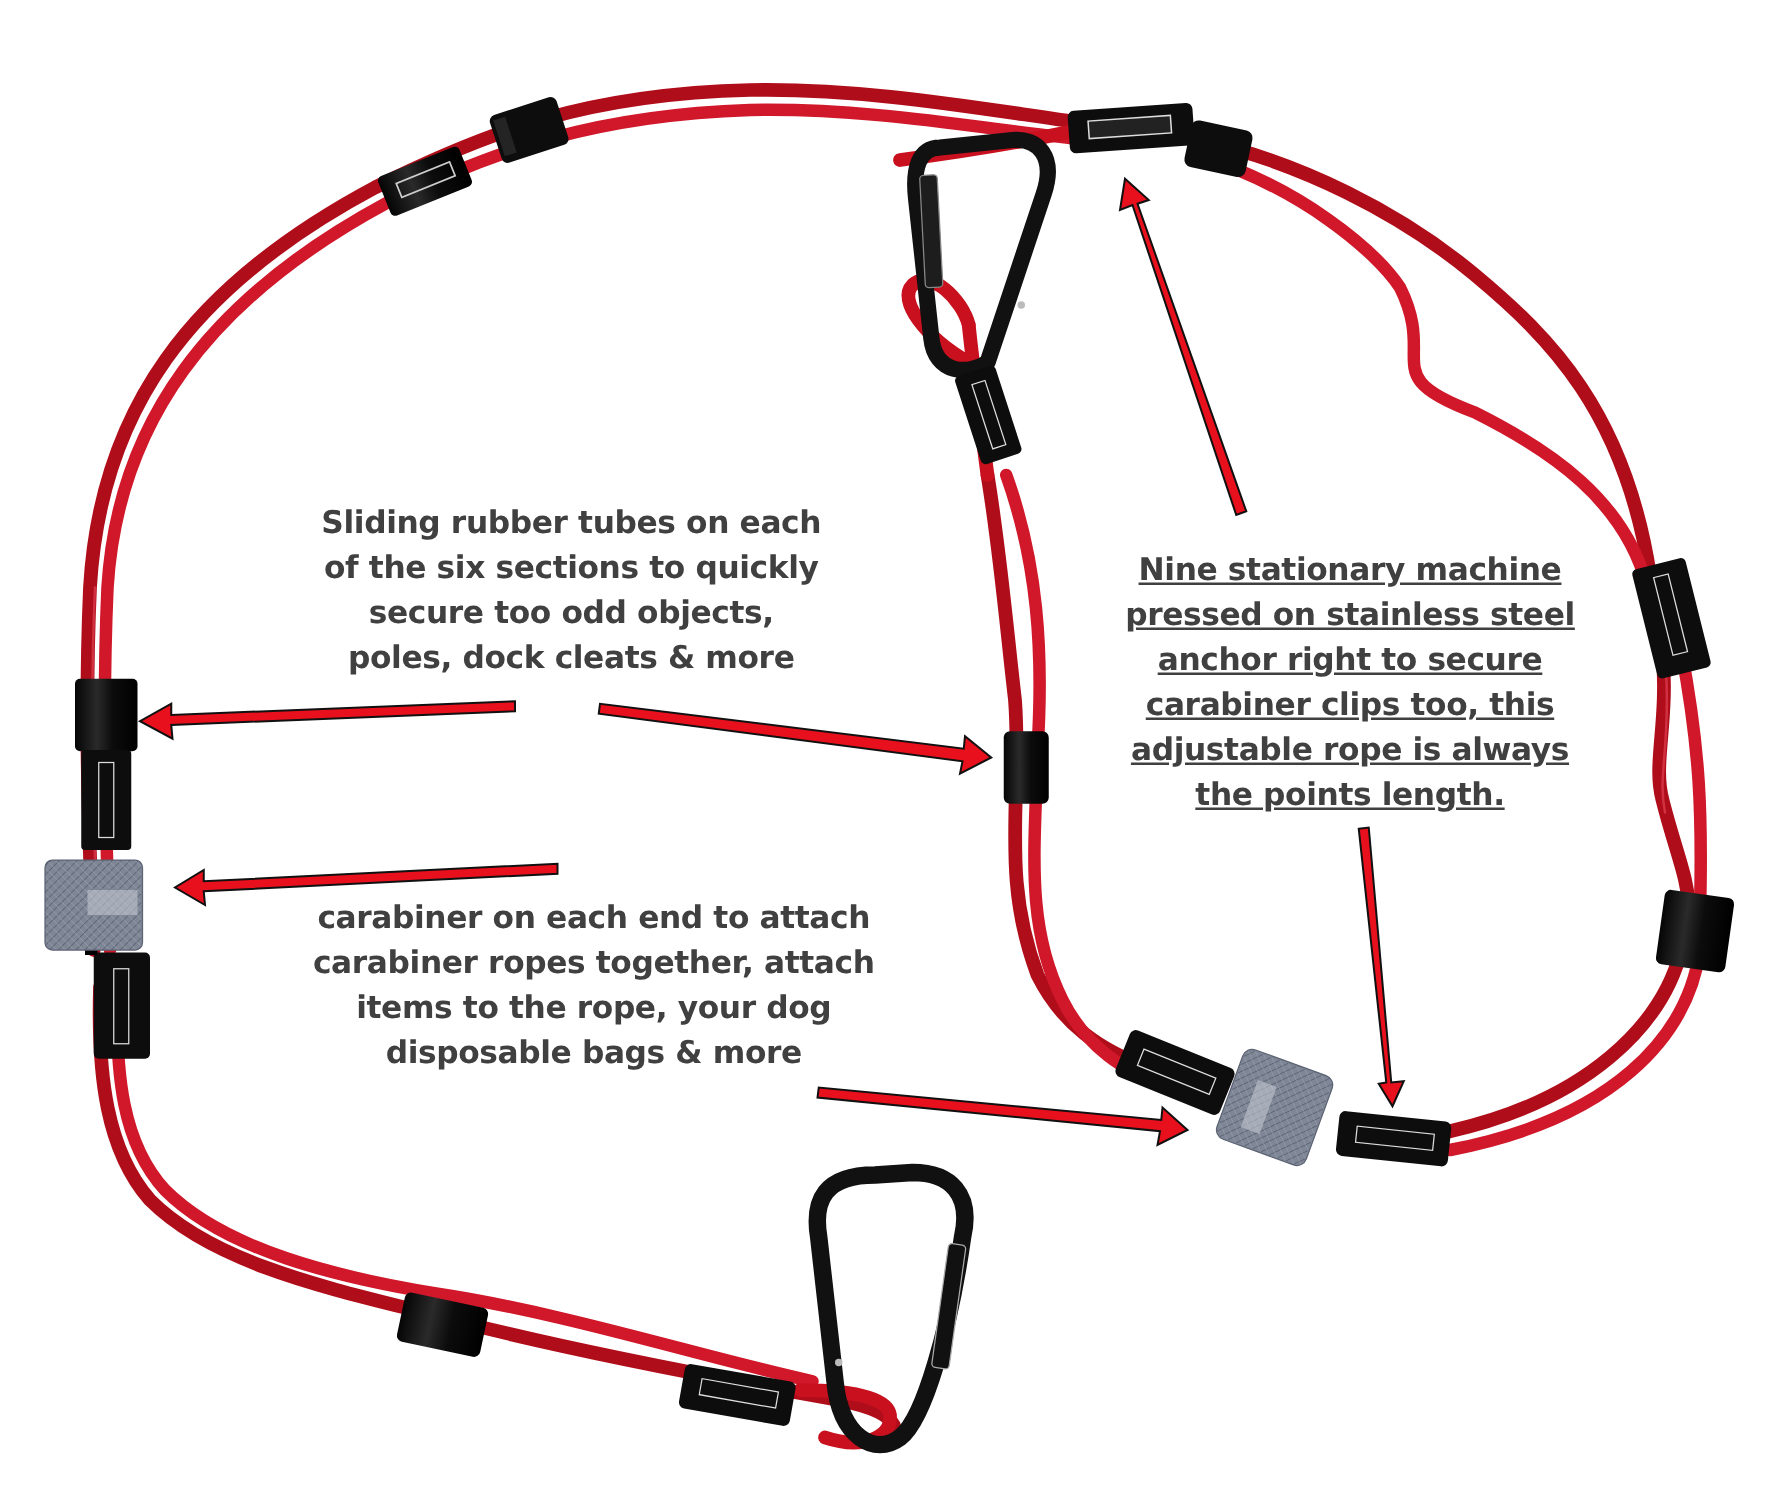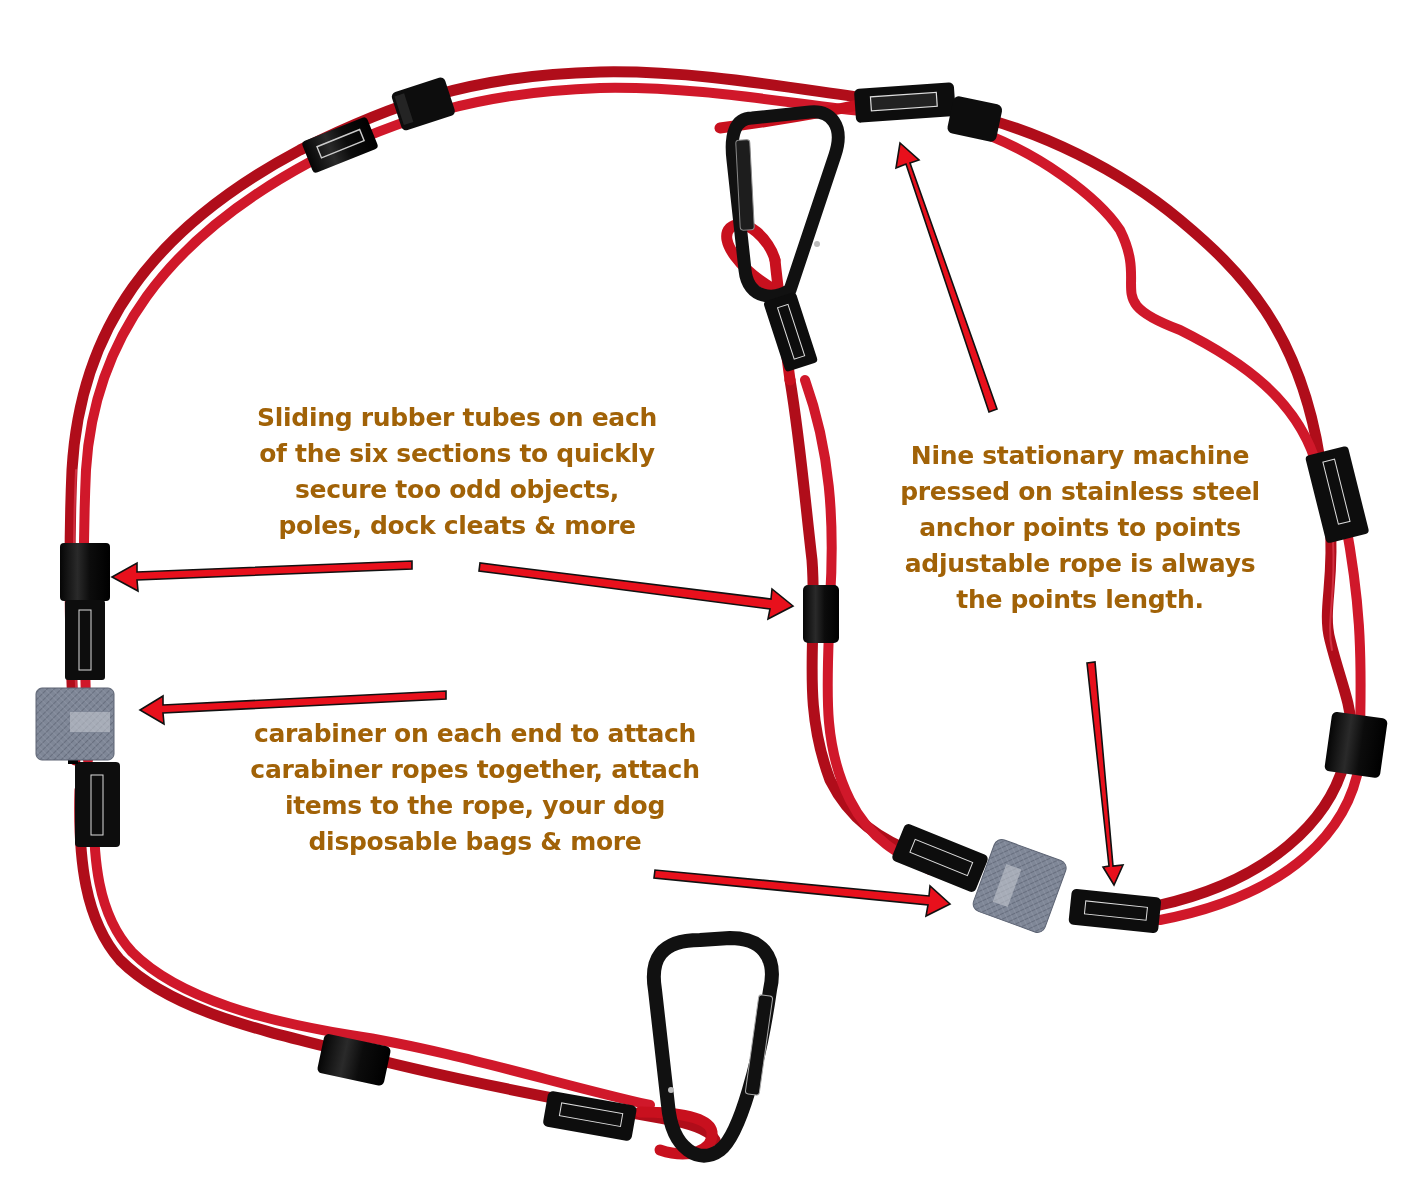--- a/index.html
+++ b/index.html
@@ -2,29 +2,29 @@
 <html><head>
   <meta charset="utf-8">
   <style>
     html, body { margin: 0; padding: 0; background: #ffffff; }
     body { width: 1426px; height: 1199px; position: relative; overflow: hidden; font-family: "DejaVu Sans", sans-serif; }
     #scene { position: absolute; left: 0; top: 0; width: 1426px; height: 1199px; }
     .callout {
       position: absolute;
       font-family: "DejaVu Sans", sans-serif;
       font-weight: bold;
-      color: #a16207;
+      color: #404040;
       text-align: center;
       font-size: 25px;
       line-height: 36px;
       letter-spacing: -0.3px;
     }
     .callout span { display: block; white-space: nowrap; }
     #callout-tubes { left: 222px; top: 400px; width: 470px; }
-    #callout-anchors { left: 880px; top: 438px; width: 400px; }
+    #callout-anchors { left: 880px; top: 438px; width: 400px; text-decoration: underline; }
     #callout-hook { left: 235px; top: 716px; width: 480px; }
   </style>
 </head>
 <body>
 
 <svg id="scene" viewBox="0 0 1426 1199" xmlns="http://www.w3.org/2000/svg">
   <defs>
     <pattern id="braid" width="6" height="6" patternUnits="userSpaceOnUse" patternTransform="rotate(35)">
       <rect width="6" height="6" fill="#c8101e"></rect>
       <line x1="0" y1="0" x2="0" y2="6" stroke="#a50c18" stroke-width="2"></line>
@@ -171,21 +171,22 @@
 <div class="callout" id="callout-tubes">
   <span>Sliding rubber tubes on each</span>
   <span>of the six sections to quickly</span>
   <span>secure too odd objects,</span>
   <span>poles, dock cleats &amp; more</span>
 </div>
 
 <div class="callout" id="callout-anchors">
   <span>Nine stationary machine</span>
   <span>pressed on stainless steel</span>
-  <span>anchor points to points</span>
+  <span>anchor right to secure</span>
+  <span>carabiner clips too, this</span>
   <span>adjustable rope is always</span>
   <span>the points length.</span>
 </div>
 
 <div class="callout" id="callout-hook">
   <span>carabiner on each end to attach</span>
   <span>carabiner ropes together, attach</span>
   <span>items to the rope, your dog</span>
   <span>disposable bags &amp; more</span>
 </div>

